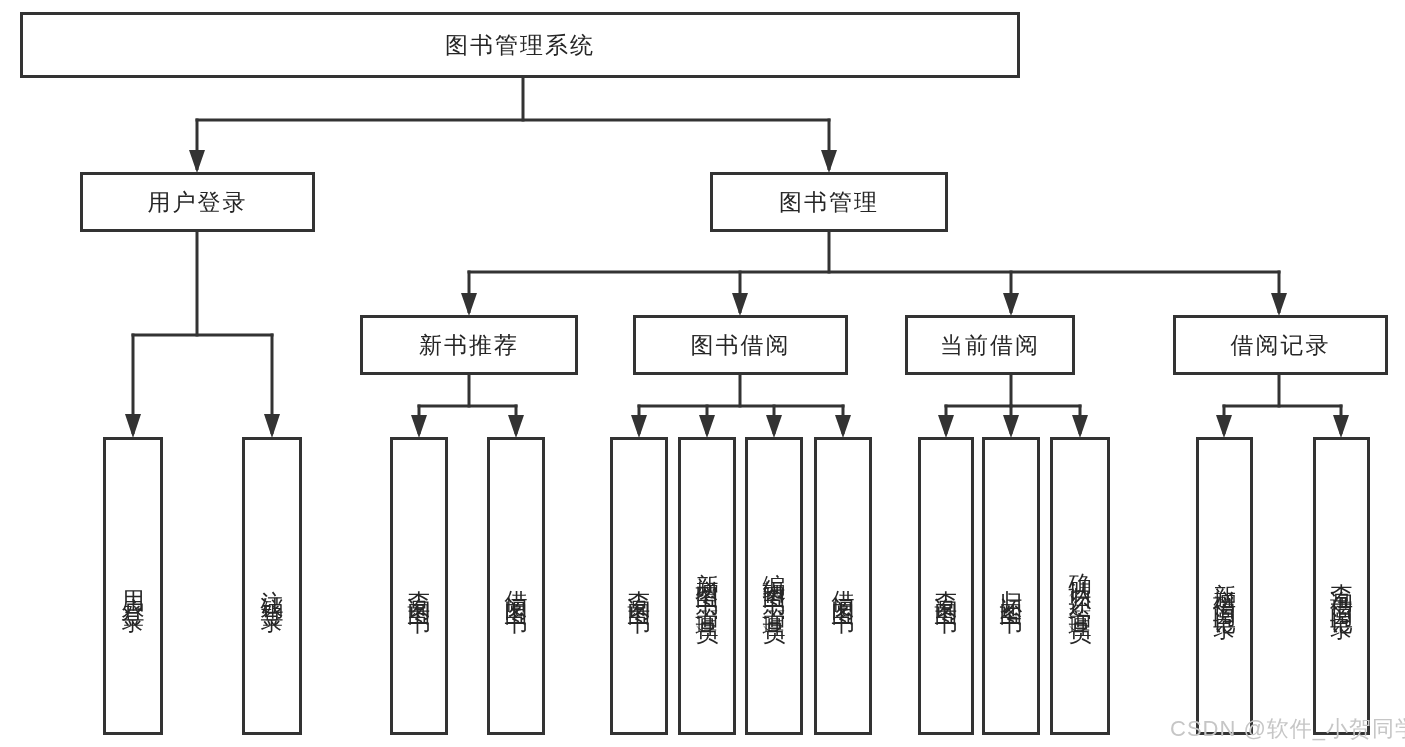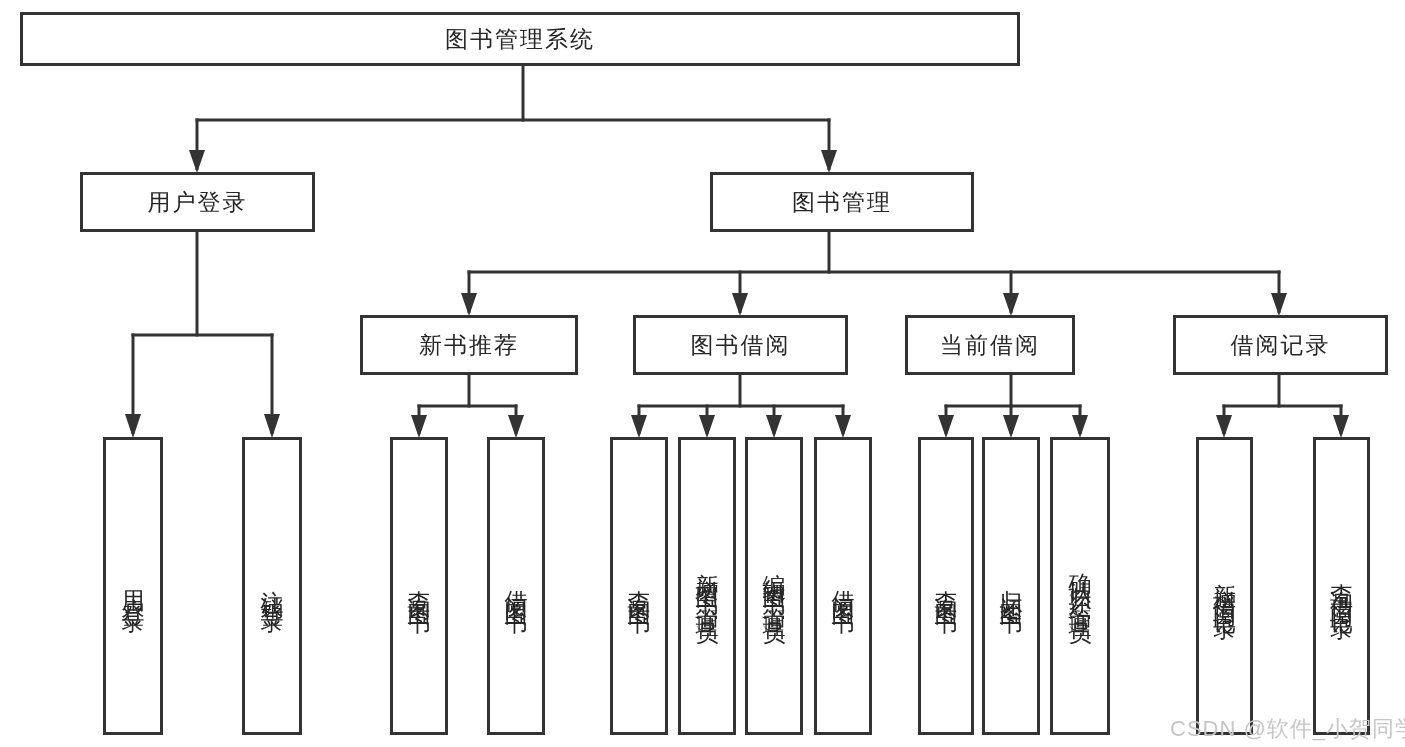--- a/index.html
+++ b/index.html
@@ -42,24 +42,24 @@
   .vbox span {
     writing-mode: vertical-rl;
     text-orientation: mixed;
     font-size: 23px;
     letter-spacing: 7px;
     color: #262626;
     line-height: 1;
   }
 
   
-  #root  { left: 20px;  top: 12px;  width: 1000px; height: 54px; }
+  #root  { left: 20px;  top: 12px;  width: 1000px; height: 66px; }
   
   #l2-0  { left: 80px;  top: 172px; width: 235px; height: 60px; }
-  #l2-1  { left: 710px; top: 172px; width: 264px; height: 60px; font-family: Liberation Mono, monospace; }
+  #l2-1  { left: 710px; top: 172px; width: 238px; height: 60px; font-family: Liberation Mono, monospace; }
   
   #l3-0  { left: 360px;  top: 315px; width: 218px; height: 60px; }
   #l3-1  { left: 633px;  top: 315px; width: 215px; height: 60px; }
   #l3-2  { left: 905px;  top: 315px; width: 170px; height: 60px; }
   #l3-3  { left: 1173px; top: 315px; width: 215px; height: 60px; }
   
   #lf-0  { left: 103px;  width: 60px; }
   #lf-1  { left: 242px;  width: 60px; }
   #lf-2  { left: 390px;  width: 58px; }
   #lf-3  { left: 487px;  width: 58px; }

